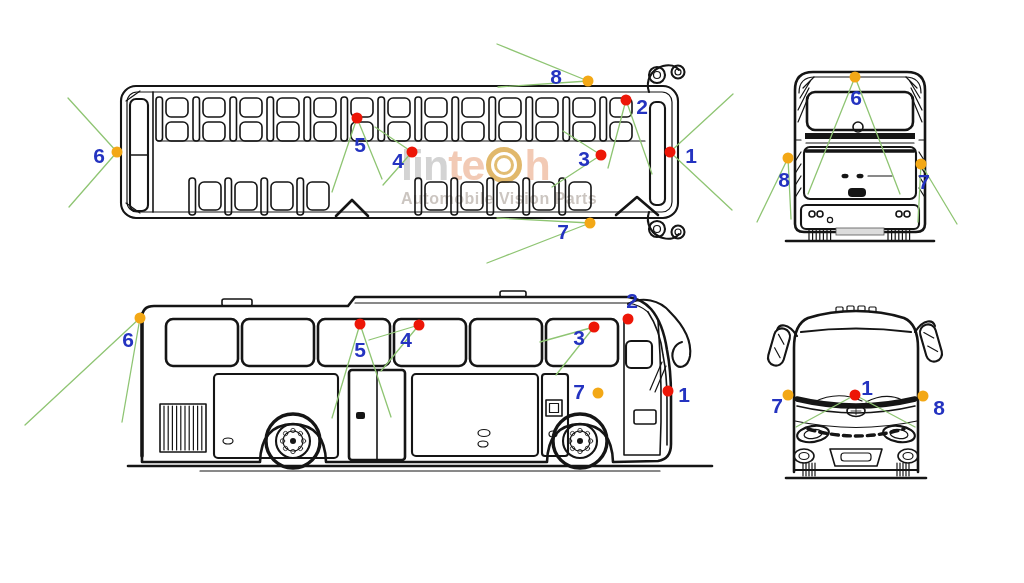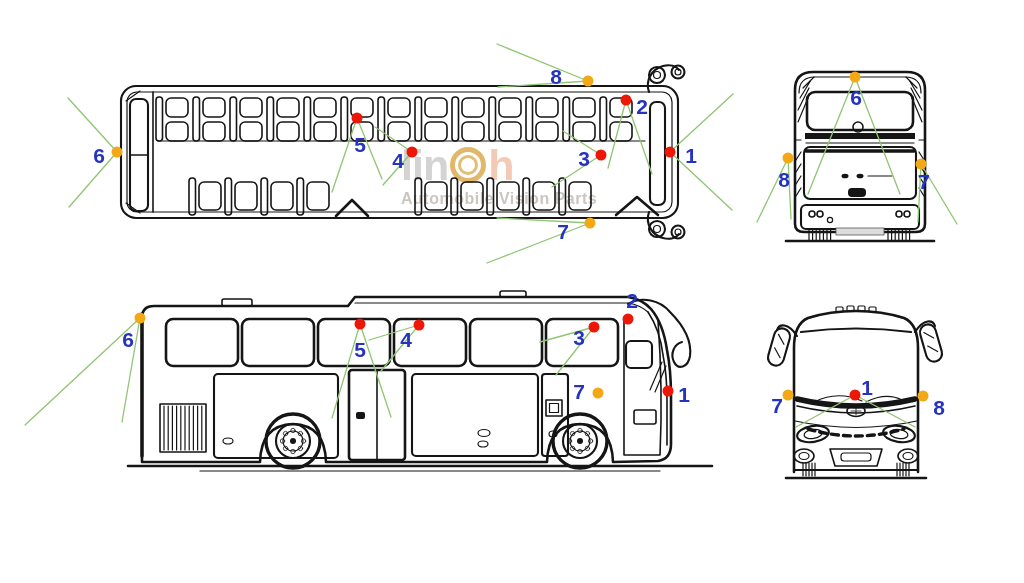--- a/index.html
+++ b/index.html
@@ -26,20 +26,21 @@
           color:rgba(158,145,137,.66);}
 </style>
 </head>
 <body>
 
 <div class="canvas">
 
   <div class="watermark">
     <div class="wm-word">
         <span class="wm-gray">lin</span>
+        <span class="wm-salmon">te</span>
         <span class="wm-lens">
           <span class="wm-lens-inner"></span>
         </span>
         <span class="wm-salmon">h</span>
       </div>
     <div class="wm-sub">Automobile Vision Parts</div>
   </div>
 
   <svg width="1024" height="583" viewBox="0 0 1024 583">
 

